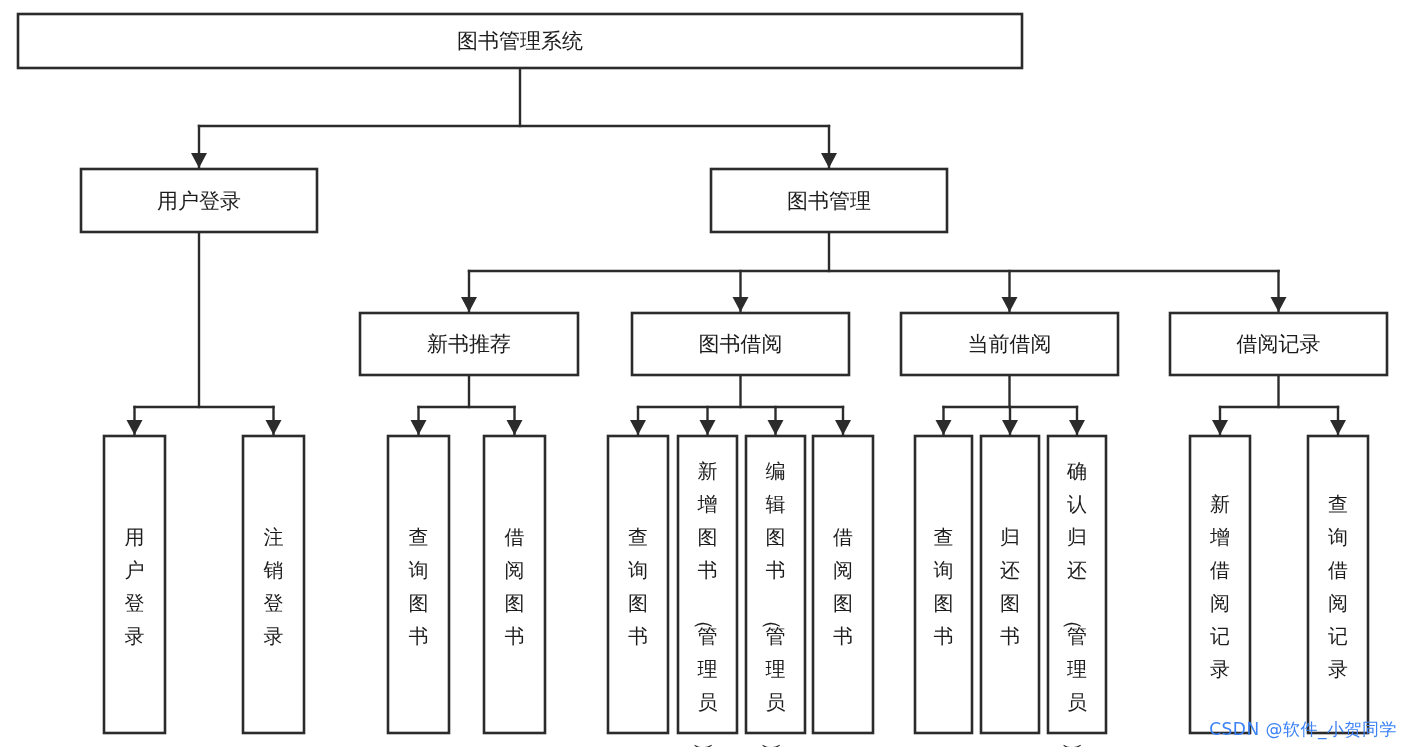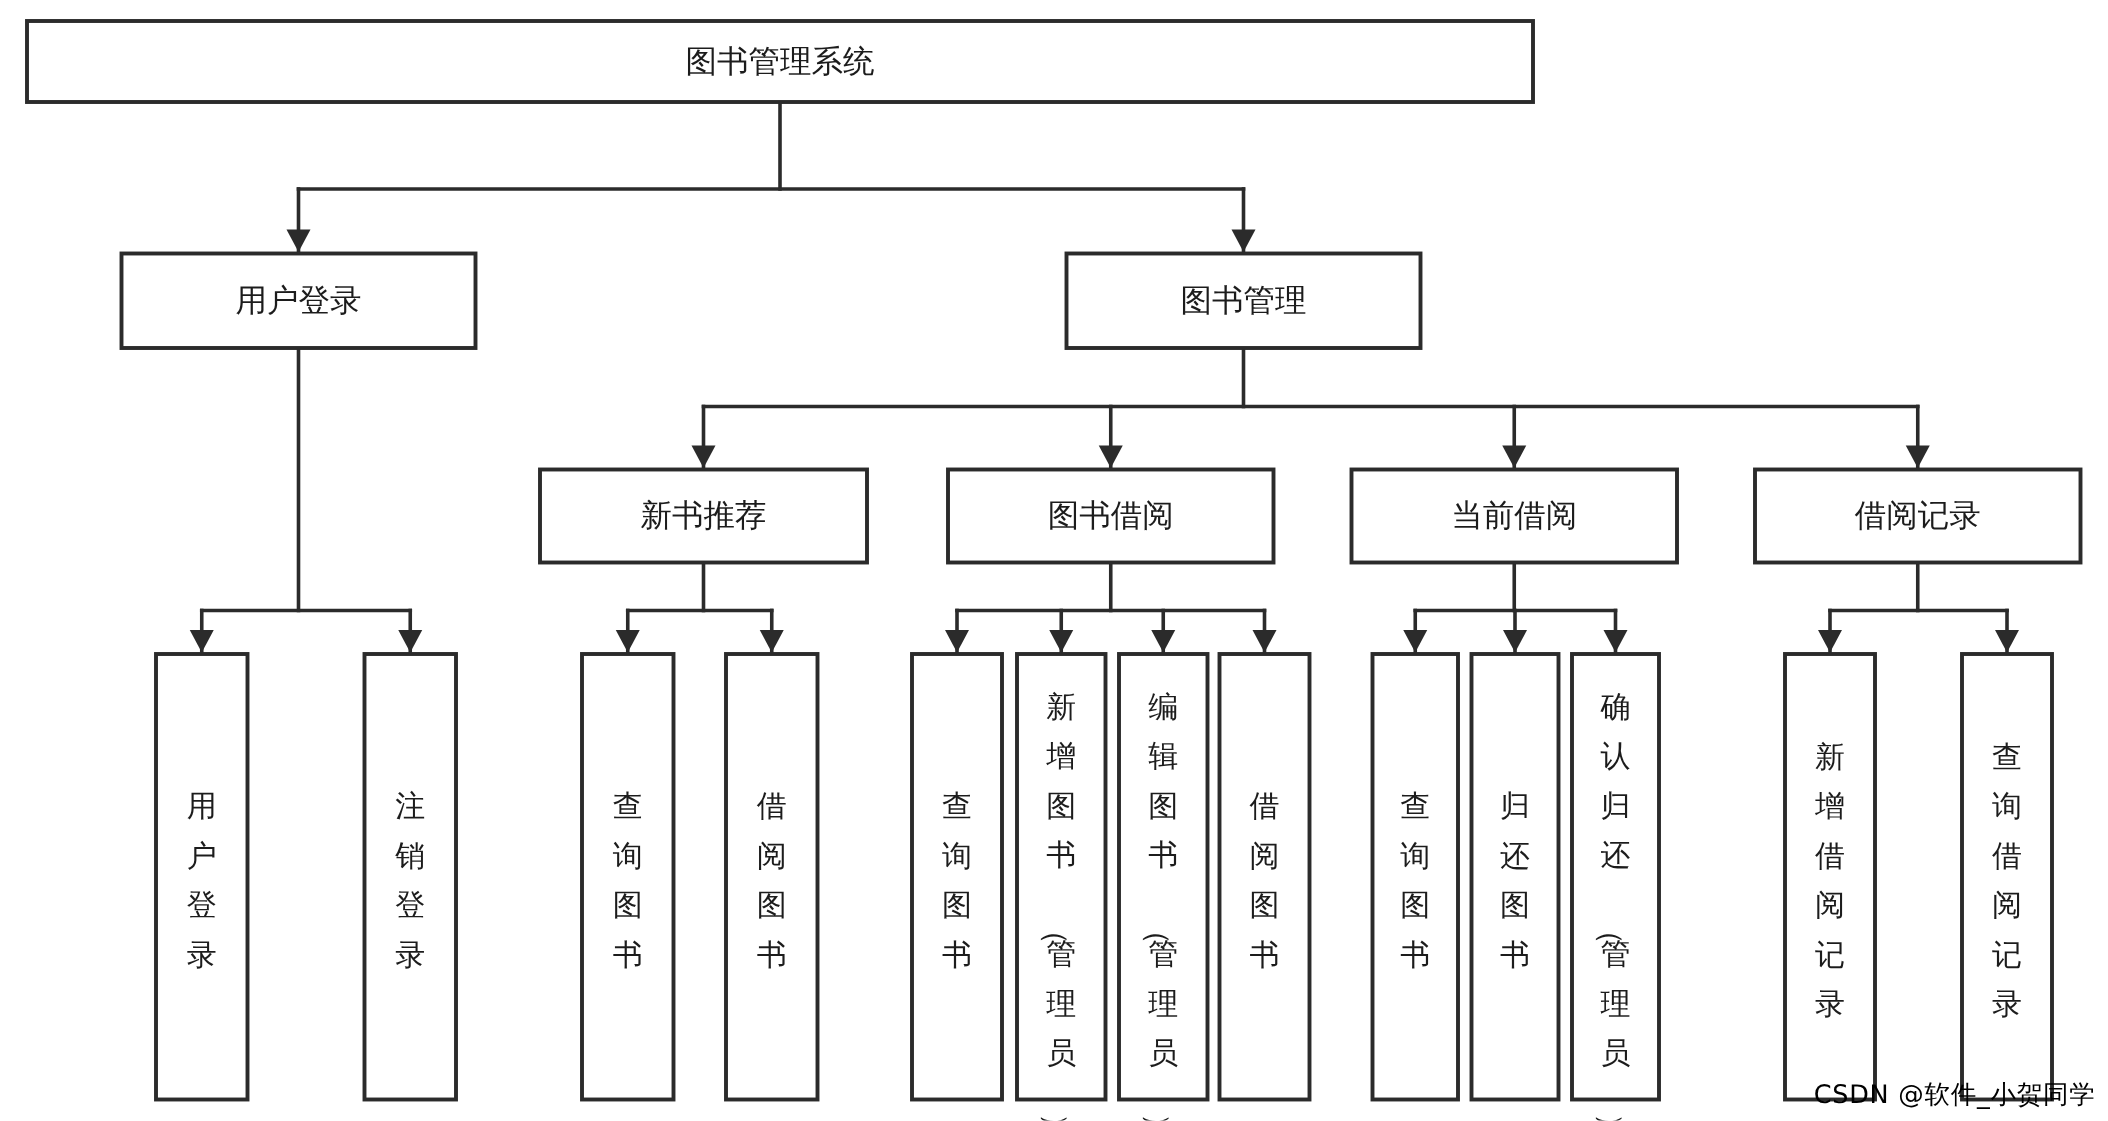--- a/index.html
+++ b/index.html
@@ -53,21 +53,21 @@
     font-size: 20px;
     fill: #1c1c1c;
     text-anchor: middle;
   }
   .watermark {
     position: absolute;
     right: 8px;
     bottom: 6px;
     font-family: "DejaVu Sans", "Liberation Sans", sans-serif;
     font-size: 17px;
-    color: #000000;
+    color: #3b82f6;
     white-space: nowrap;
     letter-spacing: 0.5px;
     pointer-events: none;
   }
 </style>
 </head>
 <body>
 
 <div id="diagram-root">
   <svg class="diagram" viewBox="0 0 1405 747" xmlns="http://www.w3.org/2000/svg">

